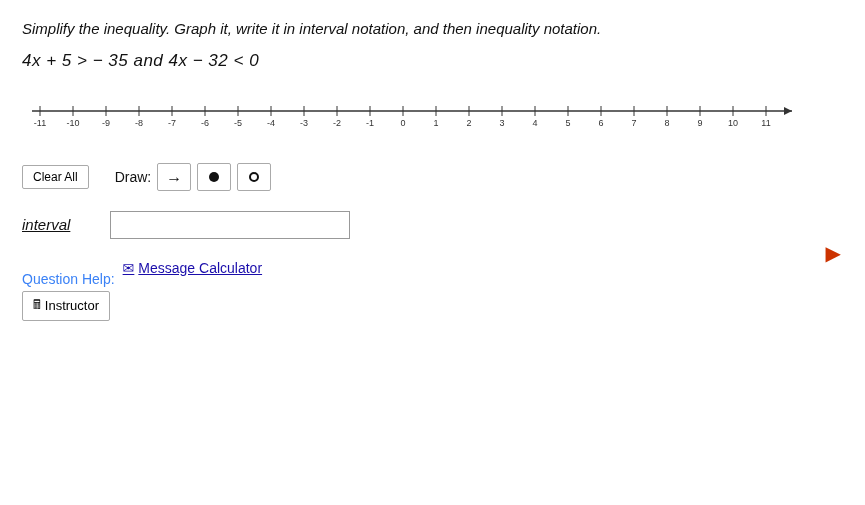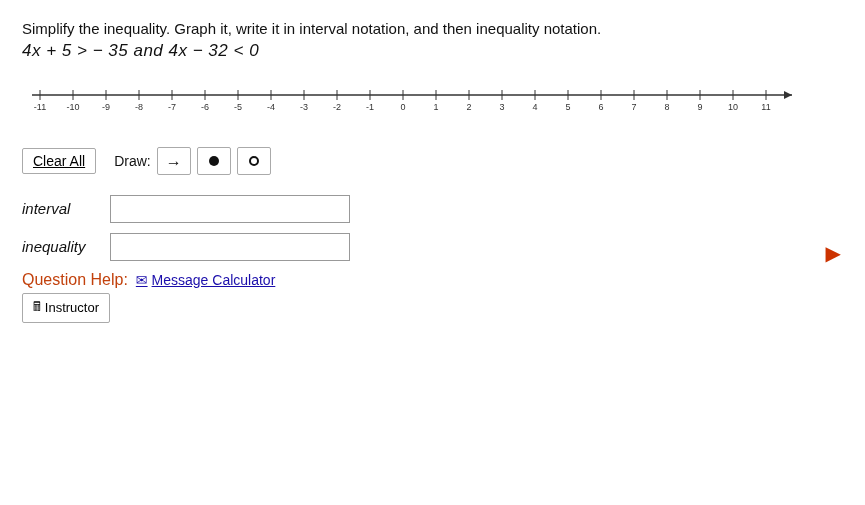--- a/index.html
+++ b/index.html
@@ -10,25 +10,27 @@
       font-size: 15px;
       color: #111;
       width: 865px;
       min-height: 505px;
       padding: 18px 22px 18px 22px;
     }
 
     .instruction-text {
       font-size: 15px;
       line-height: 1.5;
+      margin-bottom: 10px;
+      font-style: italic;
     }
 
     .math-expression {
       font-size: 17px;
-      margin-bottom: 12px;
+      margin-bottom: 18px;
       font-style: italic;
       letter-spacing: 0.5px;
     }
 
     .number-line-container {
       margin-bottom: 30px;
       position: relative;
       height: 44px;
     }
 
@@ -42,29 +44,28 @@
       display: flex;
       align-items: center;
       gap: 6px;
       margin-bottom: 20px;
     }
 
     .btn-clear-all {
       border: 1px solid #aaa;
       background: #fff;
       padding: 4px 10px;
-      font-size: 14px;
+      font-size: 12px;
       cursor: pointer;
       border-radius: 2px;
-      text-decoration: underline;
     }
 
     .draw-label {
       font-size: 14px;
-      margin-left: 12px;
+      margin-left: 20px;
     }
 
     .draw-btn {
       border: 1px solid #aaa;
       background: #fff;
       width: 34px;
       height: 28px;
       display: flex;
       align-items: center;
       justify-content: center;
@@ -107,42 +108,44 @@
       display: flex;
       align-items: center;
       margin-bottom: 10px;
       gap: 8px;
     }
 
     .form-label {
       font-size: 15px;
       min-width: 80px;
       font-style: italic;
+      text-decoration: underline;
     }
 
     .form-input {
       border: 1px solid #999;
       width: 240px;
       height: 28px;
       font-size: 14px;
       padding: 2px 6px;
       outline: none;
     }
 
     .question-help-row {
       display: flex;
       align-items: center;
       gap: 8px;
       margin-top: 8px;
       font-size: 14px;
     }
 
     .question-help-label {
-      font-size: 16px;
-      color: #c2410c;
+      font-size: 14px;
+      color: #3b82f6;
+      margin-top: 22px;
     }
 
     .message-instructor-link {
       color: #1a0dab;
       text-decoration: underline;
       cursor: pointer;
       font-size: 14px;
       display: flex;
       align-items: center;
       gap: 4px;
@@ -279,24 +282,20 @@
     <div class="draw-btn-circle">
       <span class="dot-open"></span>
     </div>
   </div>
 
   <div class="form-row">
     <label class="form-label">interval</label>
     <input class="form-input" type="text" placeholder="" style="">
   </div>
 
-  <div class="form-row">
-    <label class="form-label">inequality</label>
-    <input class="form-input" type="text" placeholder="" style="">
-  </div>
 
   <div>
     <div class="question-help-row">
       <span class="question-help-label">Question Help:</span>
       <span class="message-instructor-link">
         <span>✉</span>
         <span>Message Calculator</span>
       </span>
     </div>
     <button class="calculator-btn">

